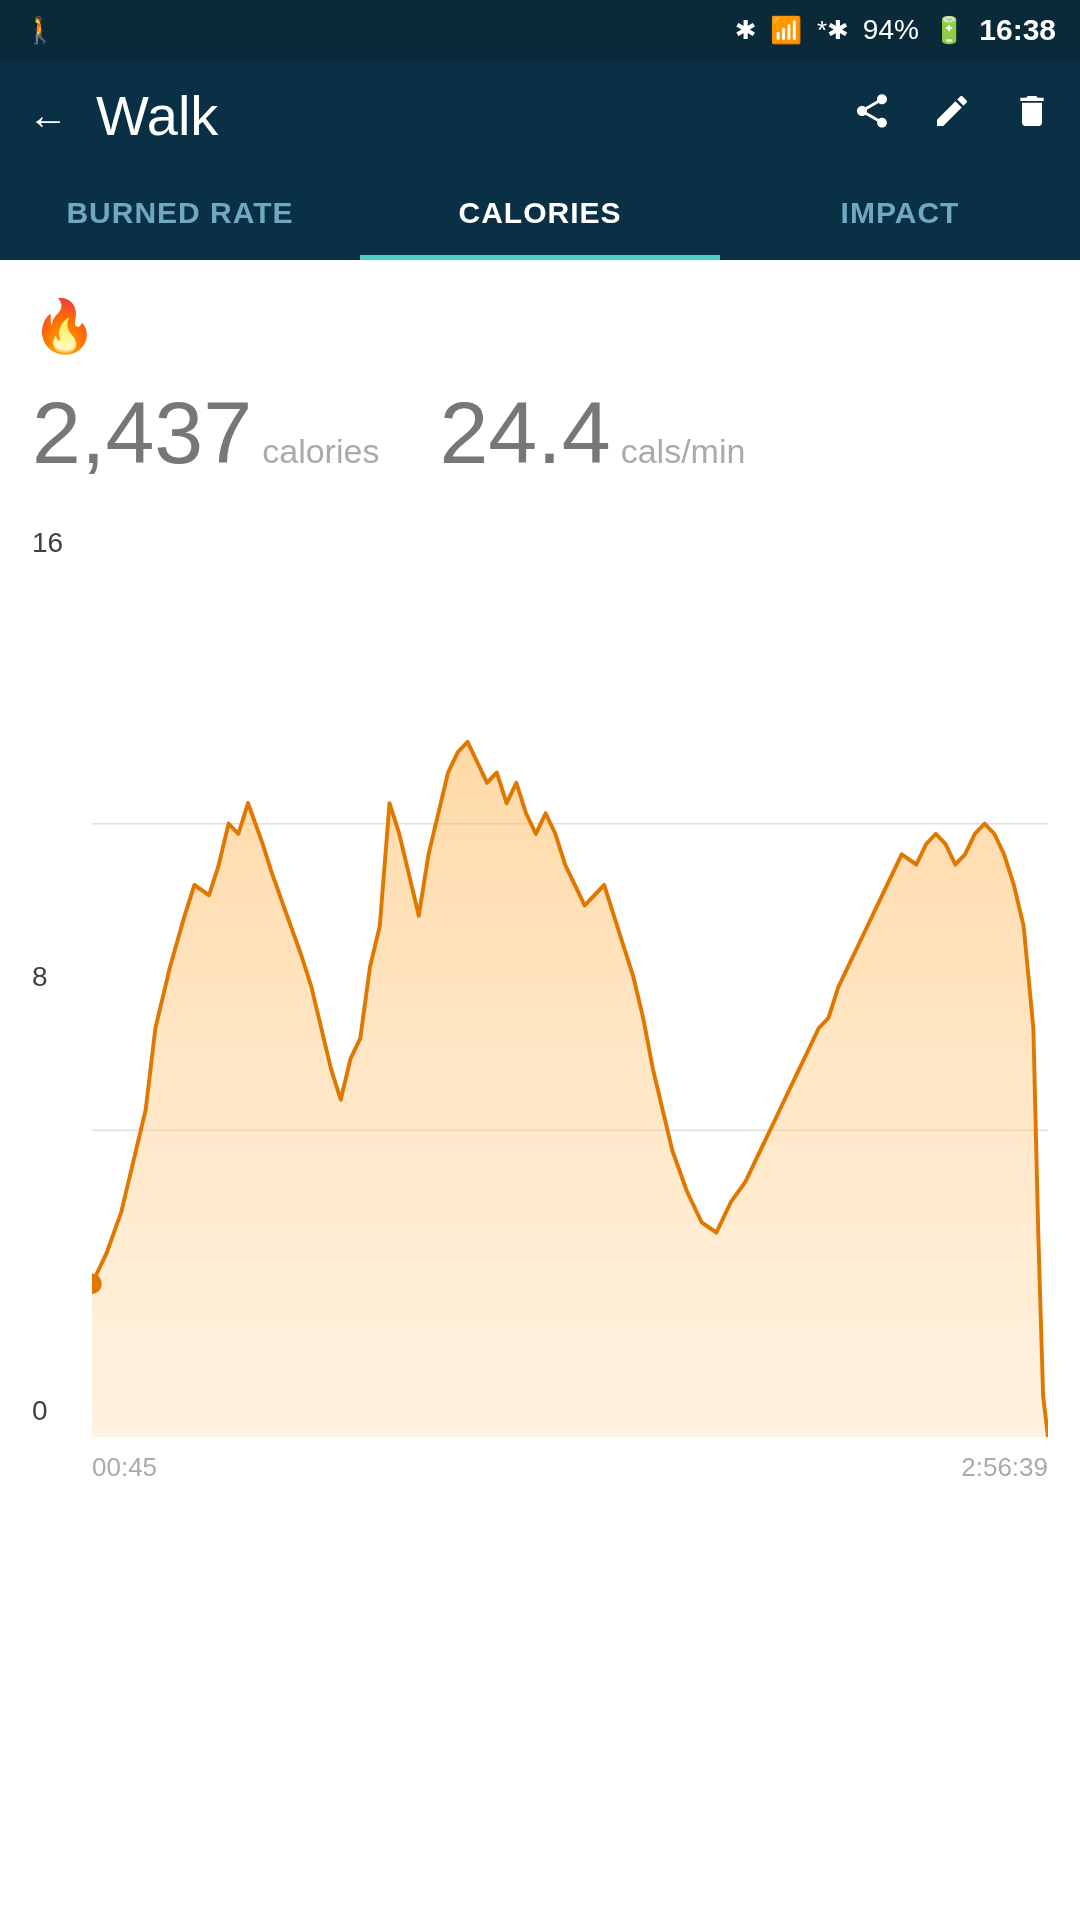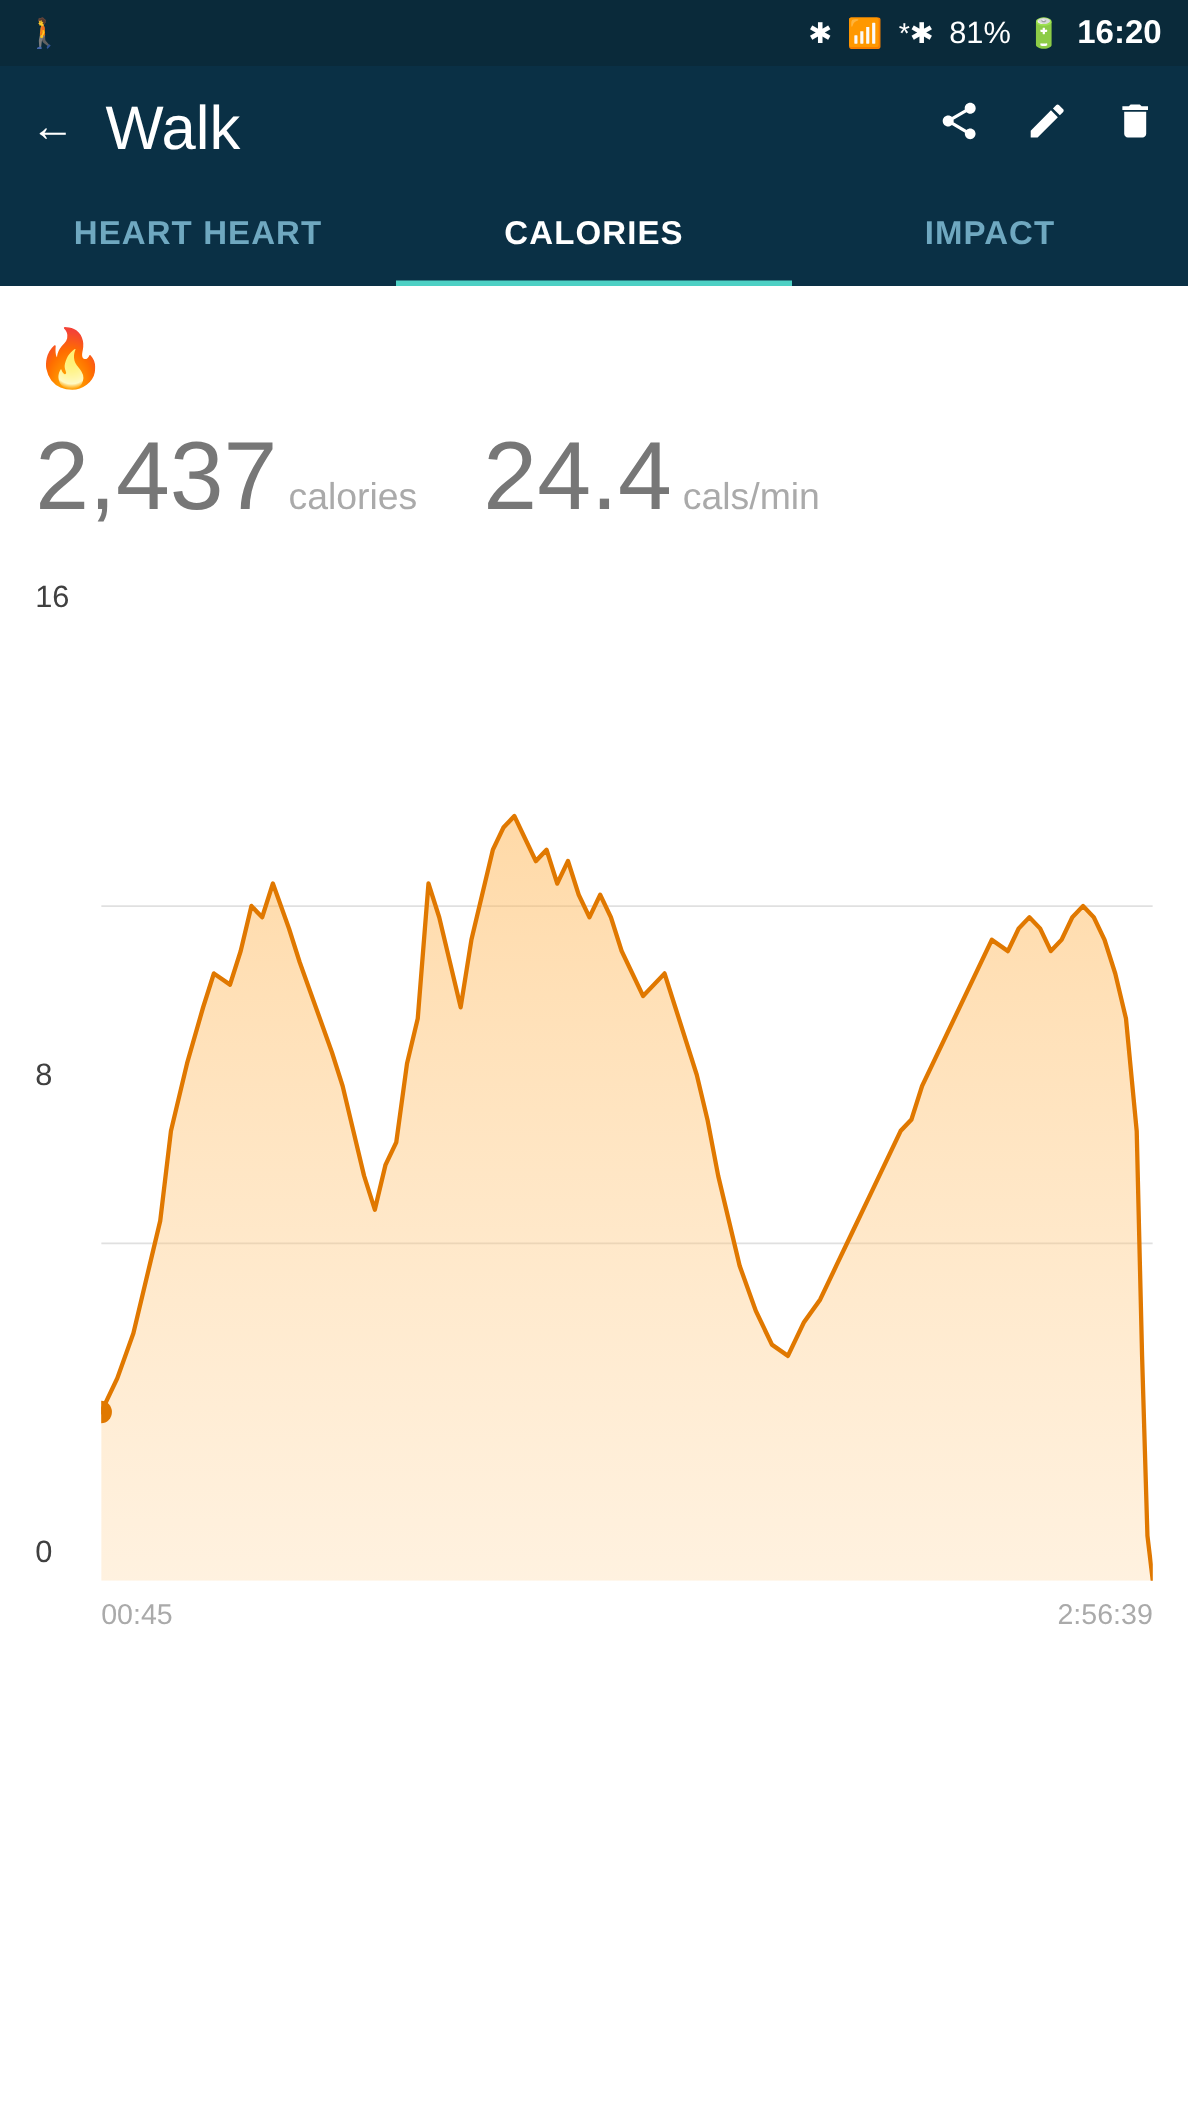--- a/index.html
+++ b/index.html
@@ -202,23 +202,23 @@
 <body>
 
 <div class="status-bar">
   <div class="status-bar-left">
     <span class="status-icon">🚶</span>
   </div>
   <div class="status-bar-right">
     <span class="status-icon">✱</span>
     <span class="status-icon">📶</span>
     <span class="status-icon">*✱</span>
-    <span class="status-battery">81%</span>
+    <span class="status-battery">94%</span>
     <span class="status-icon">🔋</span>
-    <span class="status-time">16:20</span>
+    <span class="status-time">16:38</span>
   </div>
 </div>
 
 <div class="app-bar">
   <div class="app-bar-left">
     <span class="back-icon">←</span>
     <span class="app-bar-title">Walk</span>
   </div>
   <div class="app-bar-right">
     <span class="app-bar-icon">
@@ -235,21 +235,21 @@
     <span class="app-bar-icon">
       <svg width="40" height="40" viewBox="0 0 24 24" fill="white">
         <path d="M6 19c0 1.1.9 2 2 2h8c1.1 0 2-.9 2-2V7H6v12zM19 4h-3.5l-1-1h-5l-1 1H5v2h14V4z"></path>
       </svg>
     </span>
   </div>
 </div>
 
 <div class="tab-bar">
   <div class="tab">
-    <span>HEART HEART</span>
+    <span>BURNED RATE</span>
   </div>
   <div class="tab active">
     <span>CALORIES</span>
   </div>
   <div class="tab">
     <span>IMPACT</span>
   </div>
 </div>
 
 <div class="main-content">

